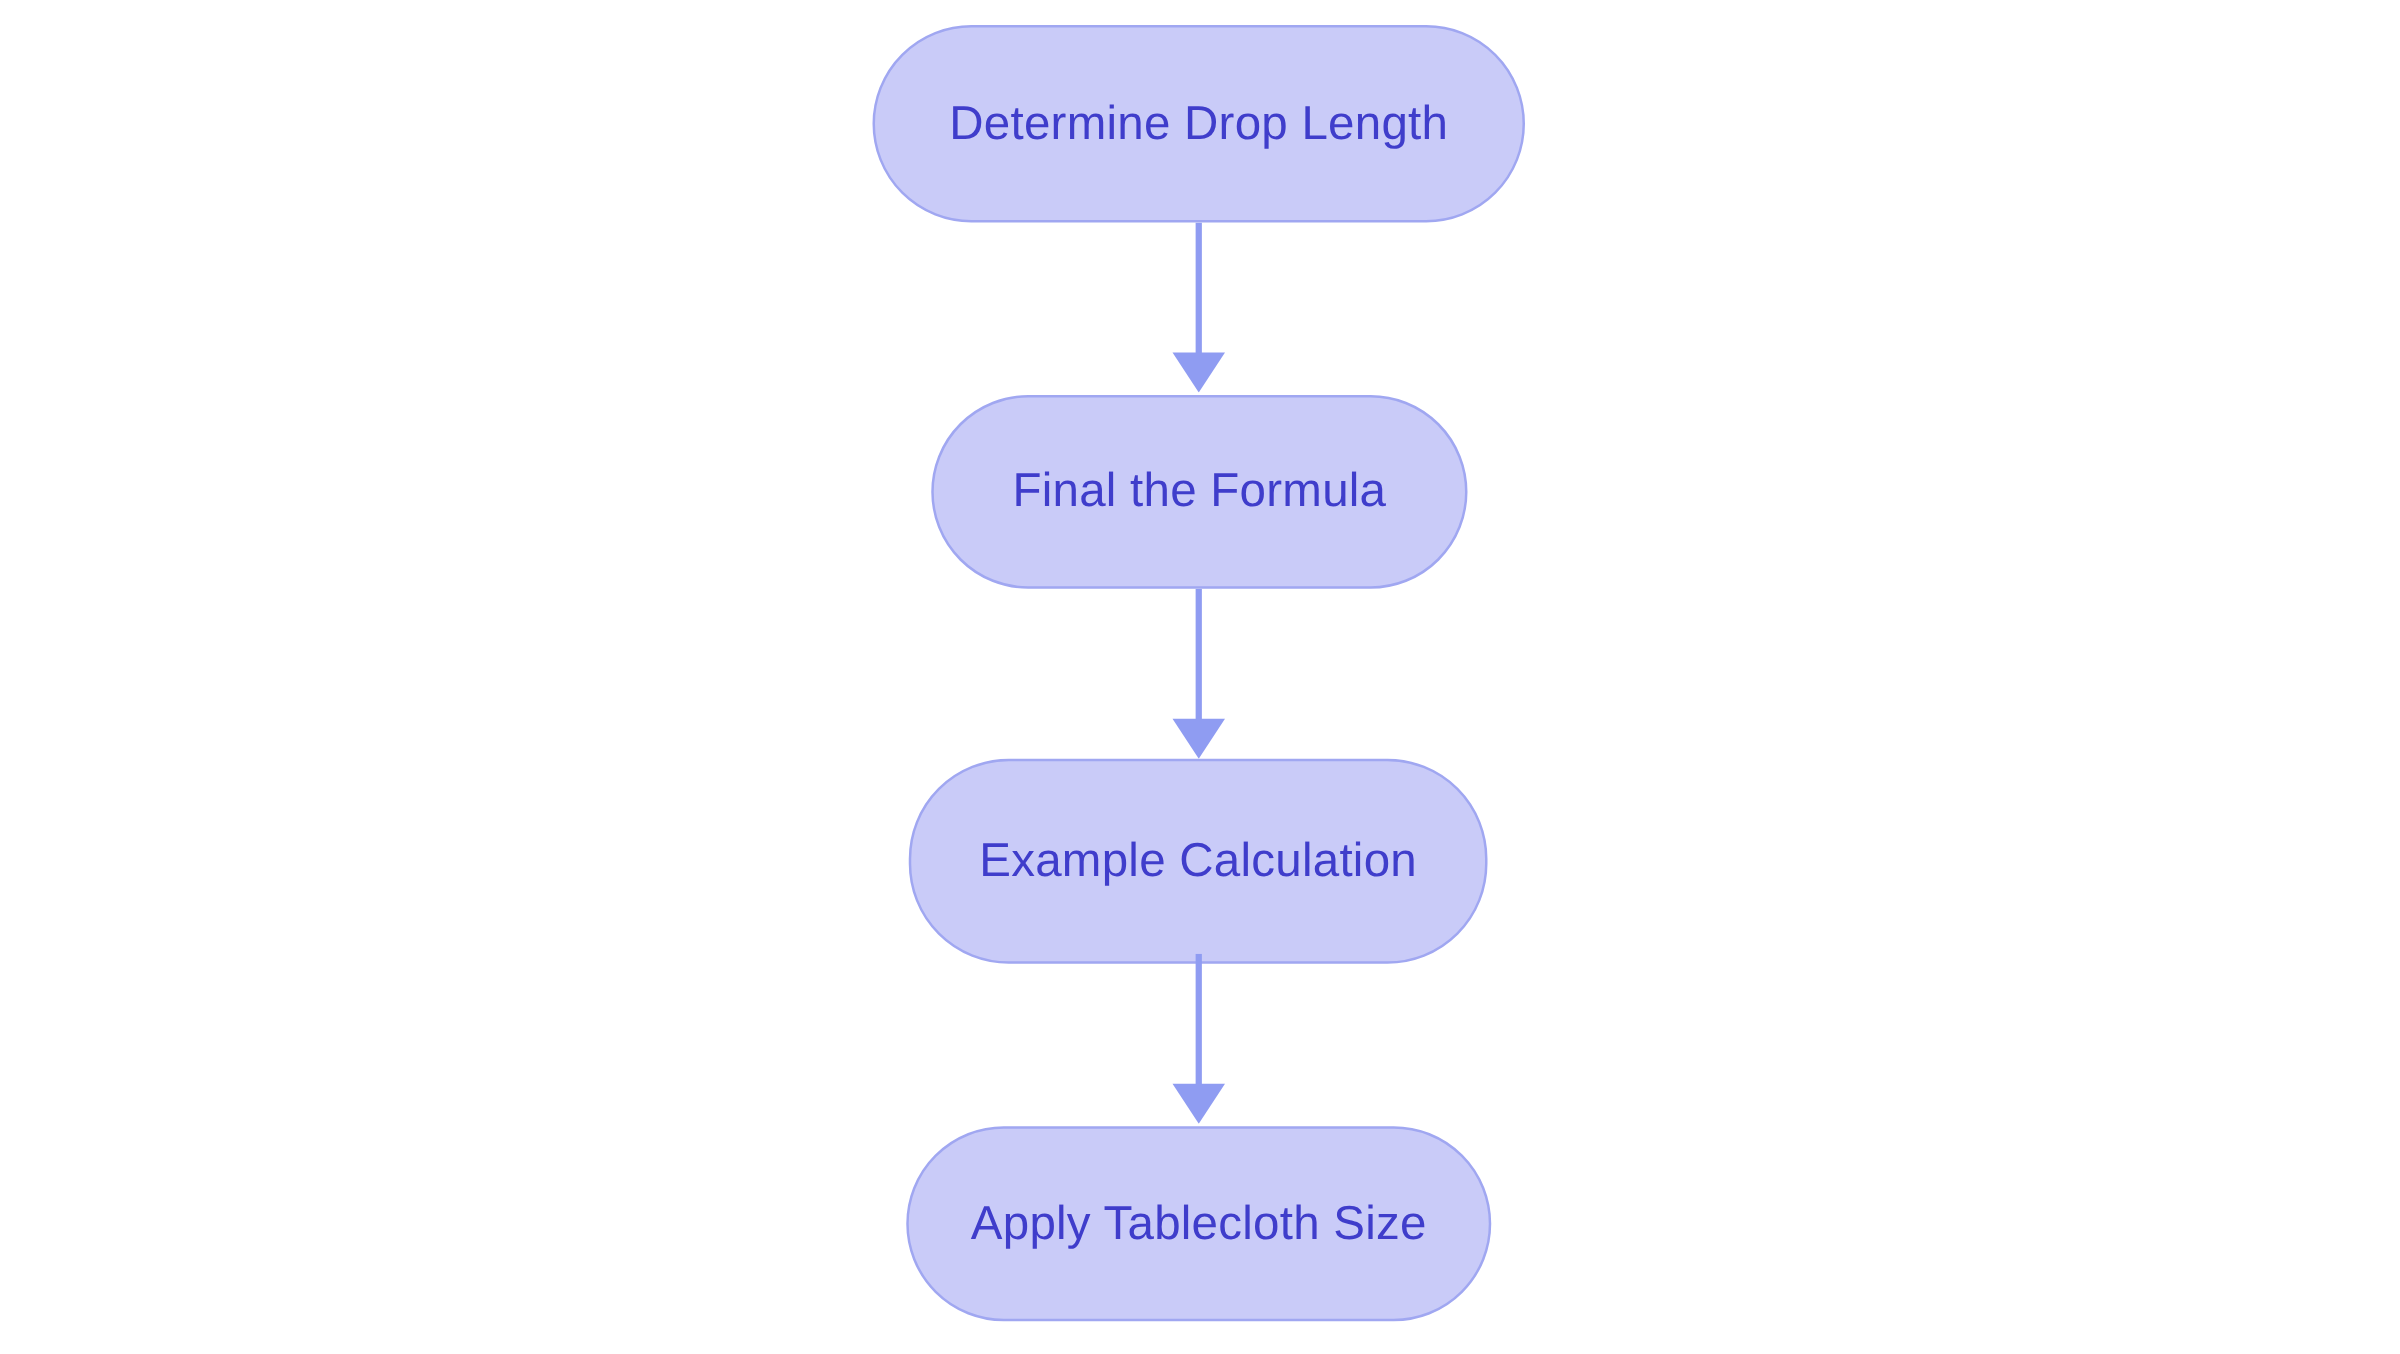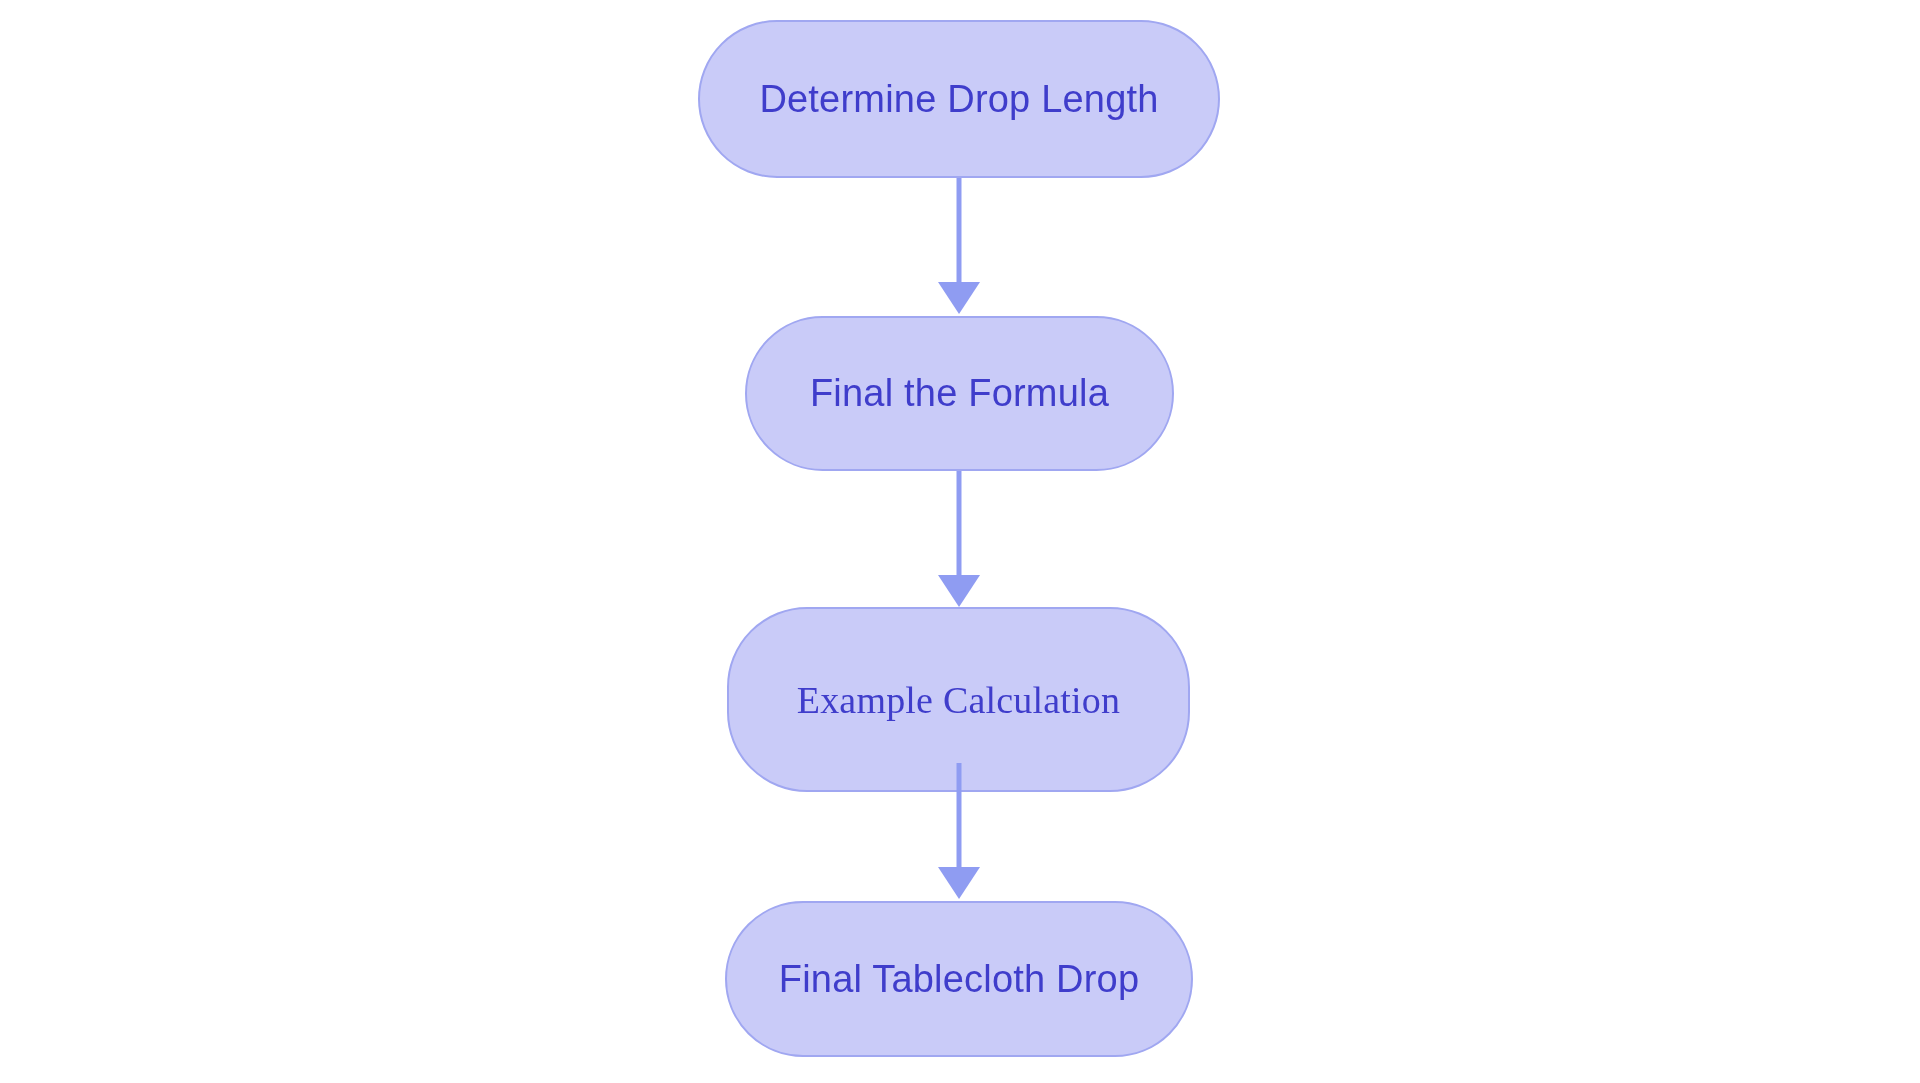--- a/index.html
+++ b/index.html
@@ -24,21 +24,21 @@
     border:2px solid var(--node-border);
     border-radius:80px;
     display:flex;align-items:center;justify-content:center;
     color:var(--node-text);
     font-size:38px;
     letter-spacing:0.2px;
     text-align:center;
   }
   .node-1{left:698px;top:20px;width:522px;height:158px;}
   .node-2{left:745px;top:316px;width:429px;height:155px;}
-  .node-3{left:727px;top:607px;width:463px;height:185px;font-family:Liberation Serif, serif;}
+  .node-3{left:727px;top:607px;width:463px;height:164px;}
   .node-4{left:725px;top:901px;width:468px;height:156px;}
   .connector{
     position:absolute;left:935px;width:48px;height:136px;
     display:block;
   }
   .connector-1{top:178px;}
   .connector-2{top:471px;}
   .connector-3{top:763px;}
   .connector line{stroke:var(--arrow);stroke-width:5;}
   .connector polygon{fill:var(--arrow);}
@@ -69,16 +69,16 @@
   <div class="node node-3">
     <span>Example Calculation</span>
   </div>
 
   <svg class="connector connector-3" viewBox="0 0 48 136" aria-hidden="true">
     <line x1="24" y1="0" x2="24" y2="106"></line>
     <polygon points="3,104 45,104 24,136"></polygon>
   </svg>
 
   <div class="node node-4">
-    <span>Final Tablecloth Drop</span>
+    <span>Apply Tablecloth Size</span>
   </div>
 
 </div>
 
 </body></html>

